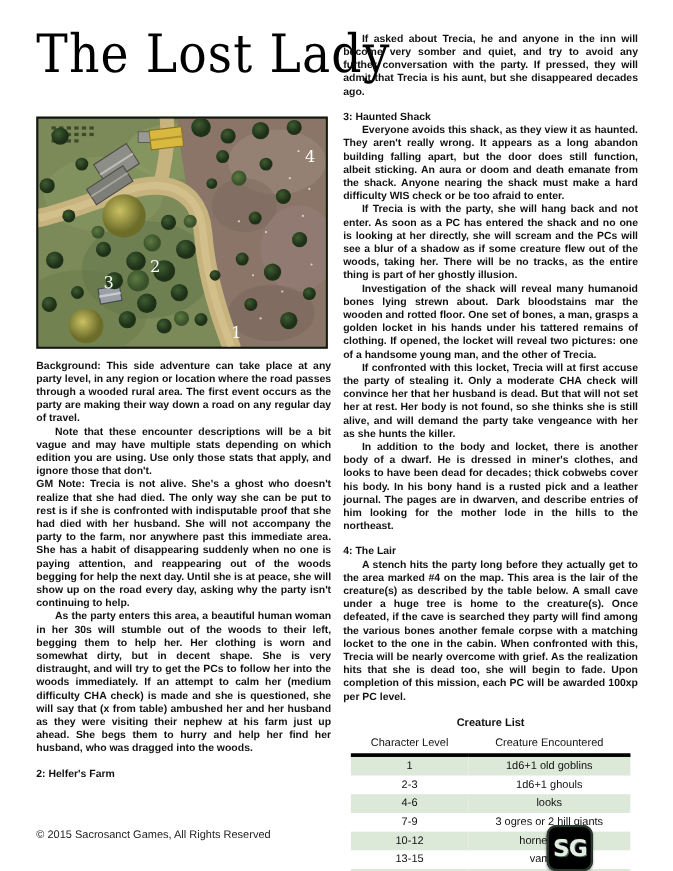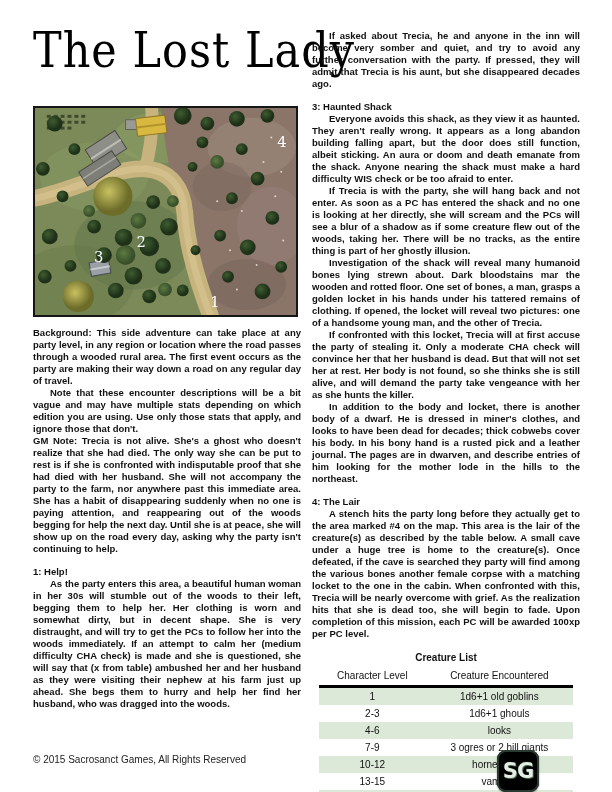--- a/index.html
+++ b/index.html
@@ -207,23 +207,23 @@
       </g>
     </svg>
   </div>
 
   <div class="col col-left">
     <p class="lead"><b>Background:</b><span> This side adventure can take place at any party level, in any region or location where the road passes through a wooded rural area.  The first event occurs as the party are making their way down a road on any regular day of travel.</span></p>
     <p>Note that these encounter descriptions will be a bit vague and may have multiple stats depending on which edition you are using.  Use only those stats that apply, and ignore those that don't.</p>
 
     <p class="lead block"><b>GM Note:</b><span>  Trecia is not alive.  She's a ghost who doesn't realize that she had died.  The only way she can be put to rest is if she is confronted with indisputable proof that she had died with her husband.  She will not accompany the party to the farm, nor anywhere past this immediate area.  She has a habit of disappearing suddenly when no one is paying attention, and reappearing out of the woods begging for help the next day.  Until she is at peace, she will show up on the road every day, asking why the party isn't continuing to help.</span></p>
 
-    <h3>1: Help!</h3>
     <p>As the party enters this area, a beautiful human woman in her 30s will stumble out of the woods to their left, begging them to help her.  Her clothing is worn and somewhat dirty, but in decent shape.  She is very distraught, and will try to get the PCs to follow her into the woods immediately.  If an attempt to calm her (medium difficulty CHA check) is made and she is questioned, she will say that (x from table) ambushed her and her husband as they were visiting their nephew at his farm just up ahead.  She begs them to hurry and help her find her husband, who was dragged into the woods.</p>
 
+    <h3>2: Helfer's Farm</h3>
   </div>
 
   <div class="col col-right">
     <p>If asked about Trecia, he and anyone in the inn will become very somber and quiet, and try to avoid any further conversation with the party.  If pressed, they will admit that Trecia is his aunt, but she disappeared decades ago.</p>
 
     <h3>3: Haunted Shack</h3>
     <p>Everyone avoids this shack, as they view it as haunted.  They aren't really wrong.  It appears as a long abandon building falling apart, but the door does still function, albeit sticking.  An aura or doom and death emanate from the shack.  Anyone nearing the shack must make a hard difficulty WIS check or be too afraid to enter.</p>
     <p>If Trecia is with the party, she will hang back and not enter.  As soon as a PC has entered the shack and no one is looking at her directly, she will scream and the PCs will see a blur of a shadow as if some creature flew out of the woods, taking her.  There will be no tracks, as the entire thing is part of her ghostly illusion.</p>
     <p>Investigation of the shack will reveal many humanoid bones lying strewn about.  Dark bloodstains mar the wooden and rotted floor.  One set of bones, a man, grasps a golden locket in his hands under his tattered remains of clothing.  If opened, the locket will reveal two pictures: one of a handsome young man, and the other of Trecia.</p>
     <p>If confronted with this locket, Trecia will at first accuse the party of stealing it.  Only a moderate CHA check will convince her that her husband is dead.  But that will not set her at rest.  Her body is not found, so she thinks she is still alive, and will demand the party take vengeance with her as she hunts the killer.</p>

